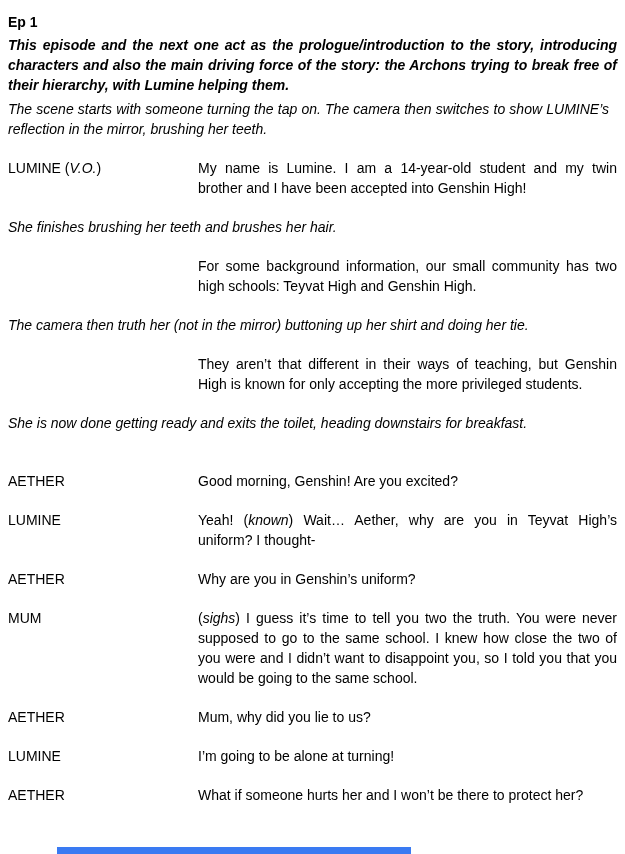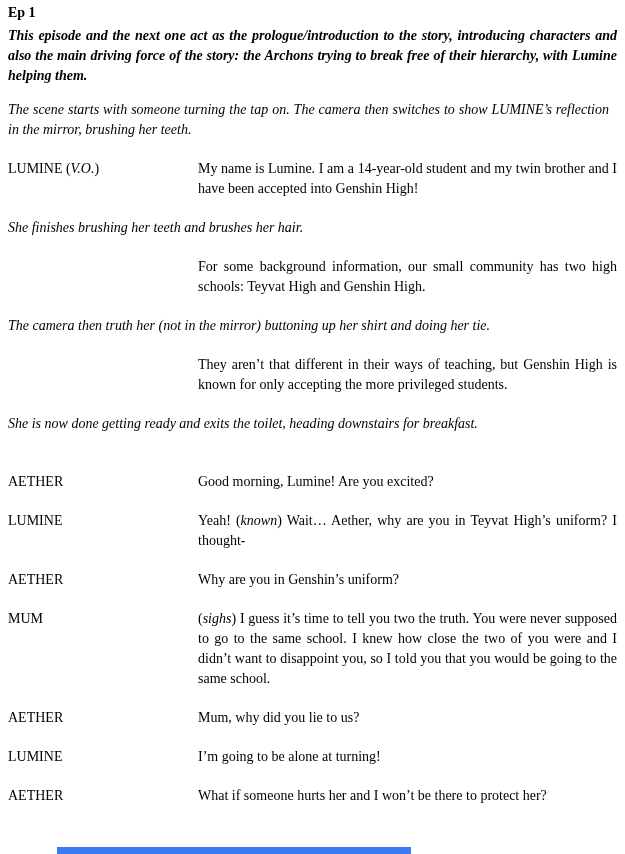--- a/index.html
+++ b/index.html
@@ -8,34 +8,33 @@
     height: 854px;
     background: #ffffff;
     color: #000000;
     font-family: "Liberation Sans", sans-serif;
     font-size: 14px;
     line-height: 20px;
     position: relative;
     overflow: hidden;
   }
   .page {
-    padding: 3px 8px 0 8px;
+    padding: 12px 8px 0 8px;
     width: 609px;
     position: relative;
-    font-family: Liberation Serif, serif;
   }
   .title {
     font-weight: bold;
     margin: 0 0 3px 0;
   }
   .intro {
     font-weight: bold;
     font-style: italic;
     text-align: justify;
-    margin: 0 0 14px 0;
+    margin: 0 0 4px 0;
   }
   .direction {
     font-style: italic;
     text-align: justify;
     margin: 0 8px 19px 0;
   }
   .row {
     display: flex;
     margin: 0 0 19px 0;
   }
@@ -79,21 +78,21 @@
       <div class="row">
     <div class="char"></div>
     <div class="line"><span>They aren’t that different in their ways of teaching, but Genshin High is known for only accepting the more privileged students.</span></div>
   </div>
       <div class="direction">She is now done getting ready and exits the toilet, heading downstairs for breakfast.</div>
       <div class="row">
     <div class="char"></div>
   </div>
       <div class="row">
     <div class="char"><span>AETHER</span></div>
-    <div class="line"><span>Good morning, Lumine! Are you excited?</span></div>
+    <div class="line"><span>Good morning, Genshin! Are you excited?</span></div>
   </div>
       <div class="row">
     <div class="char"><span>LUMINE</span></div>
     <div class="line"><span>Yeah! (</span><span class="it">known</span><span>) Wait… Aether, why are you in Teyvat High’s uniform? I thought-</span></div>
   </div>
       <div class="row">
     <div class="char"><span>AETHER</span></div>
     <div class="line"><span>Why are you in Genshin’s uniform?</span></div>
   </div>
       <div class="row">

